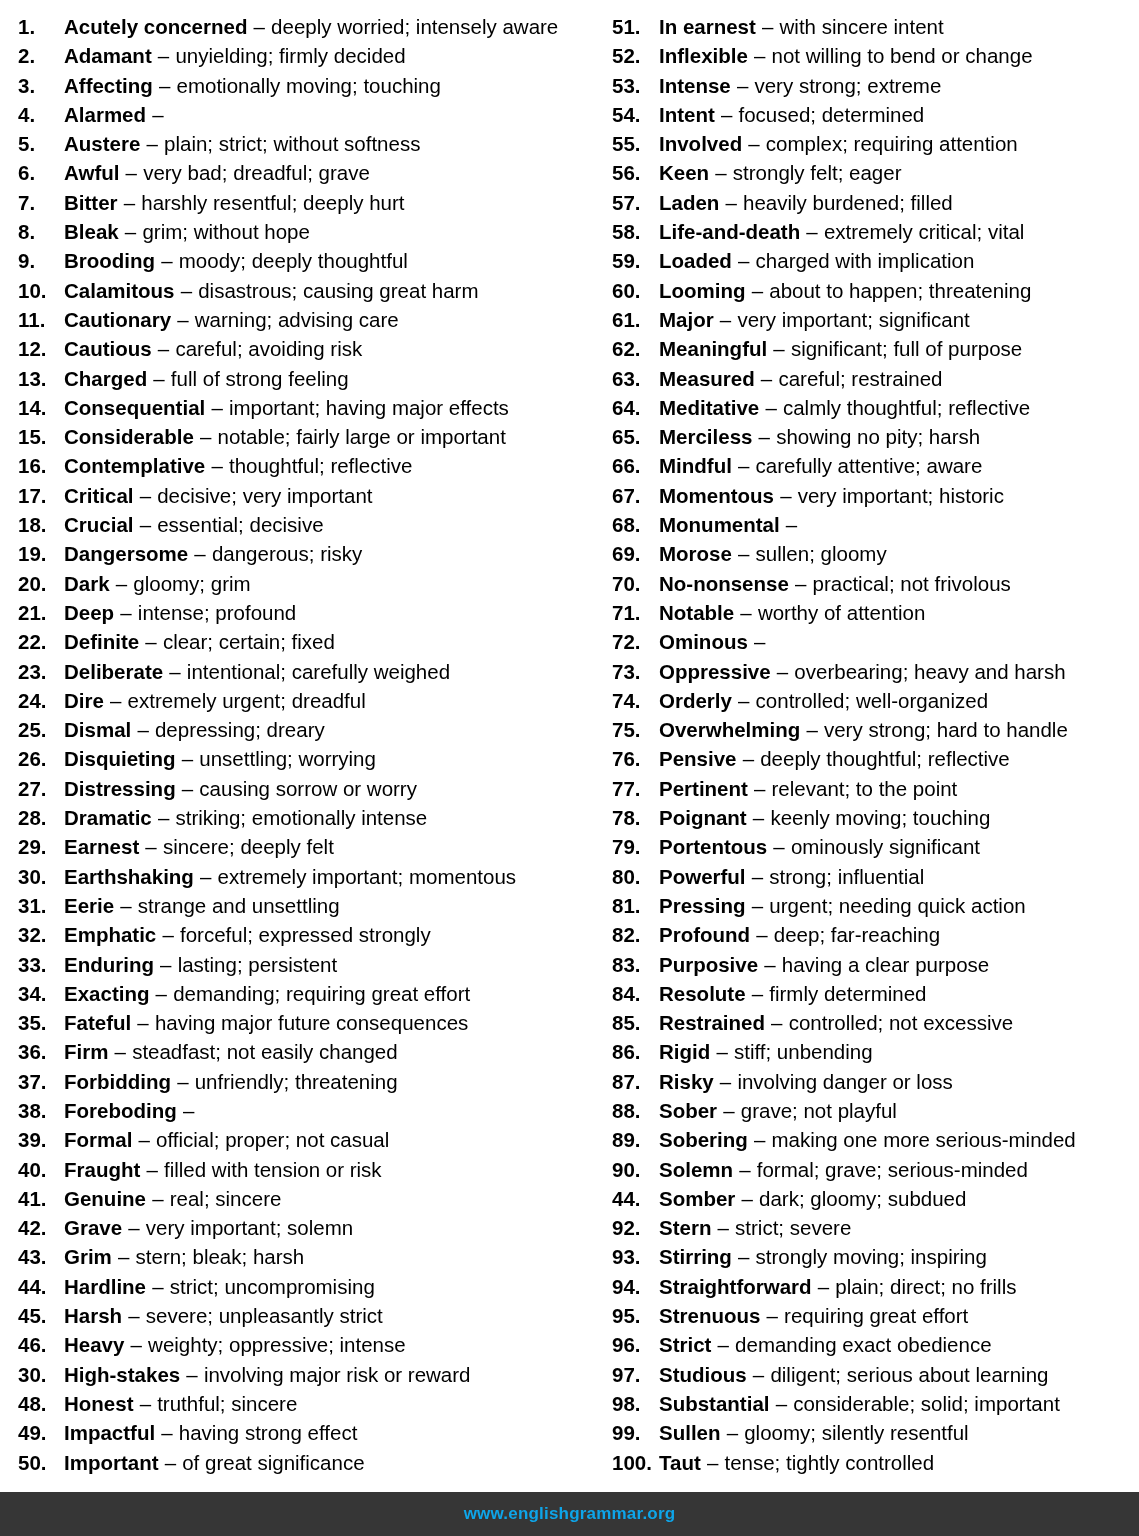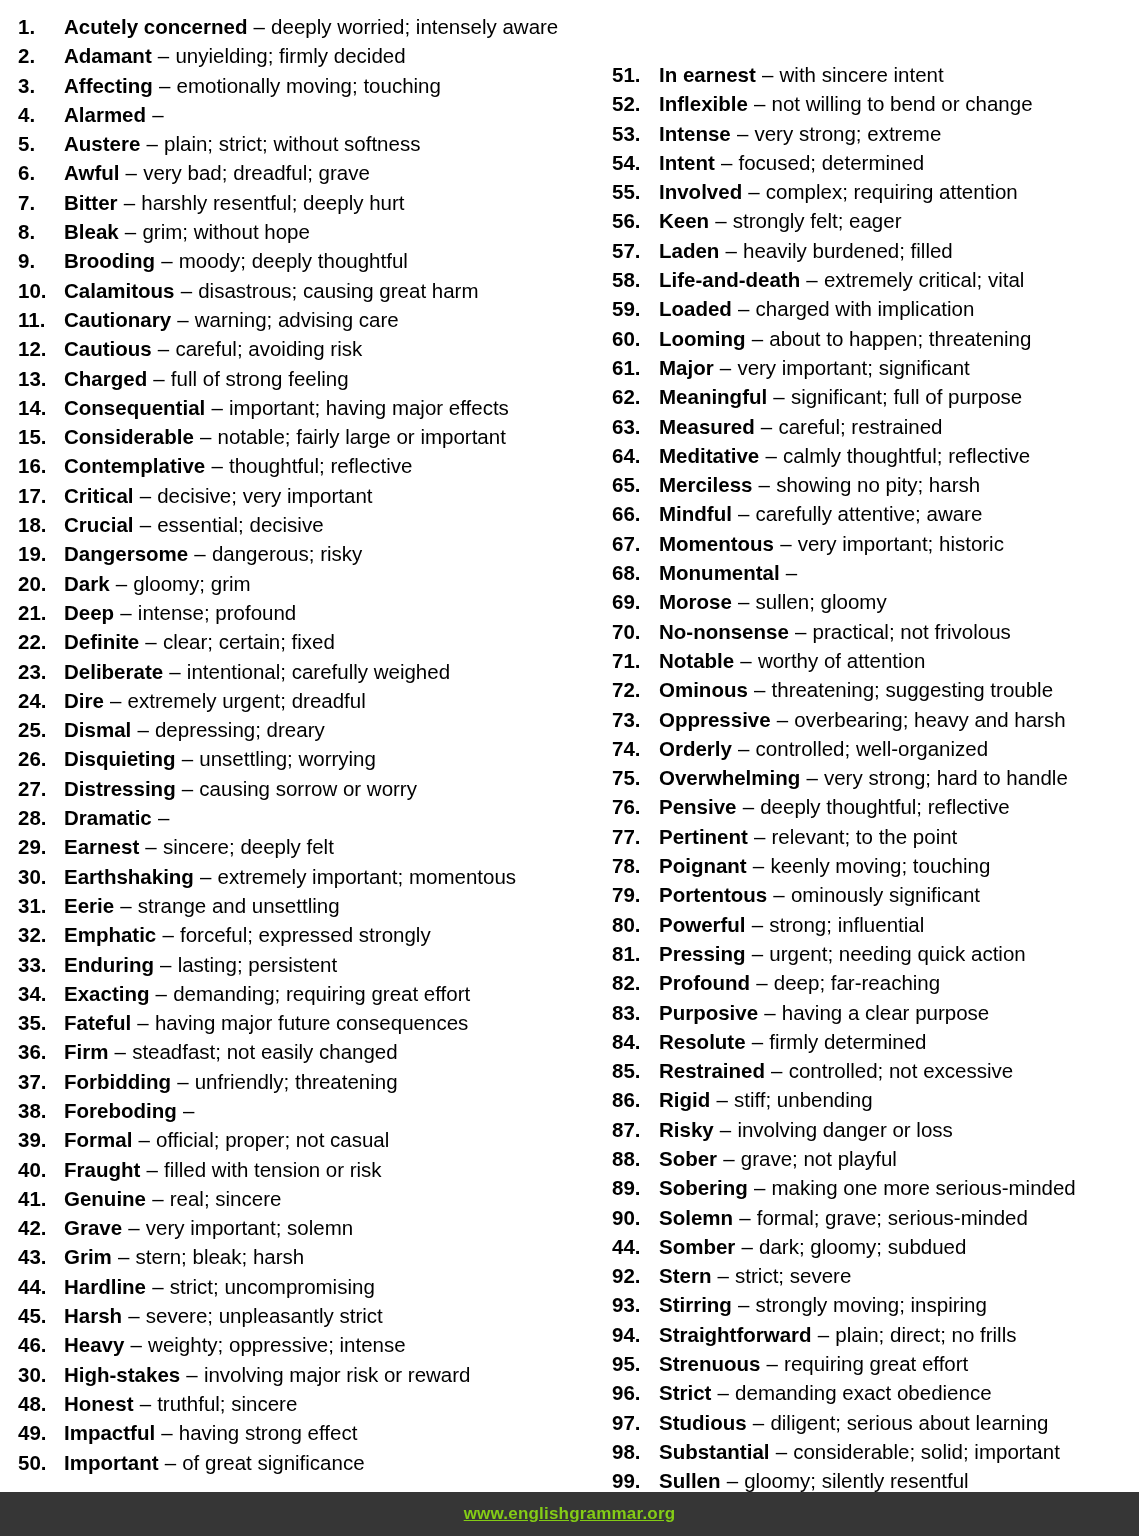--- a/index.html
+++ b/index.html
@@ -29,21 +29,21 @@
   .columns {
     display: flex;
     align-items: flex-start;
     width: 1139px;
   }
 
   .col {
     flex: 0 0 auto;
   }
   .col-left  { width: 612px; padding-left: 18px; box-sizing: border-box; }
-  .col-right { width: 527px; padding-left: 0px;  box-sizing: border-box; margin-top: 48px; }
+  .col-right { width: 527px; padding-left: 0px;  box-sizing: border-box; }
 
   ol.vlist {
     list-style: none;
     margin: 0;
     padding: 0;
   }
 
   li.vitem {
     display: flex;
     align-items: baseline;
@@ -257,20 +257,21 @@
           <li class="vitem">
             <span class="num">27.</span>
             <span class="term">Distressing</span>
             <span class="dash">–</span>
             <span class="def">causing sorrow or worry</span>
           </li>
           <li class="vitem">
             <span class="num">28.</span>
             <span class="term">Dramatic</span>
             <span class="dash">–</span>
+            <span class="def">striking; emotionally intense</span>
           </li>
           <li class="vitem">
             <span class="num">29.</span>
             <span class="term">Earnest</span>
             <span class="dash">–</span>
             <span class="def">sincere; deeply felt</span>
           </li>
           <li class="vitem">
             <span class="num">30.</span>
             <span class="term">Earthshaking</span>
@@ -522,21 +523,20 @@
           <li class="vitem">
             <span class="num">71.</span>
             <span class="term">Notable</span>
             <span class="dash">–</span>
             <span class="def">worthy of attention</span>
           </li>
           <li class="vitem">
             <span class="num">72.</span>
             <span class="term">Ominous</span>
             <span class="dash">–</span>
-            <span class="def">threatening; suggesting trouble</span>
           </li>
           <li class="vitem">
             <span class="num">73.</span>
             <span class="term">Oppressive</span>
             <span class="dash">–</span>
             <span class="def">overbearing; heavy and harsh</span>
           </li>
           <li class="vitem">
             <span class="num">74.</span>
             <span class="term">Orderly</span>
@@ -698,14 +698,14 @@
             <span class="term">Taut</span>
             <span class="dash">–</span>
             <span class="def">tense; tightly controlled</span>
           </li>
         </ol>
     </div>
   </div>
 </div>
 
 <div id="footer" style="background: rgb(54, 54, 54);">
-  <span id="footer-text" style="color: #84cc16; text-decoration: underline;">www.englishgrammar.org</span>
+  <span id="footer-text" style="color: #0ea5e9;">www.englishgrammar.org</span>
 </div>
 
 </body></html>

